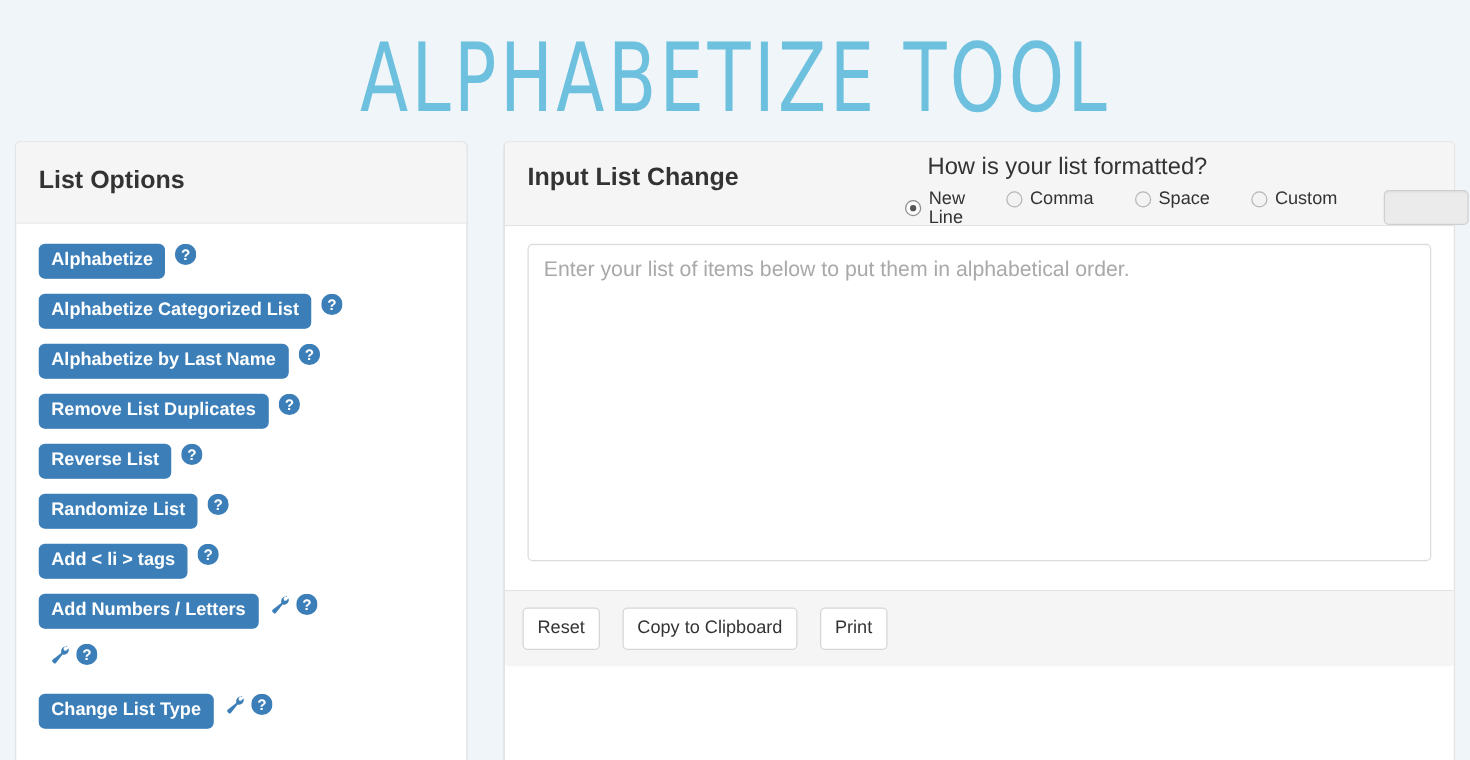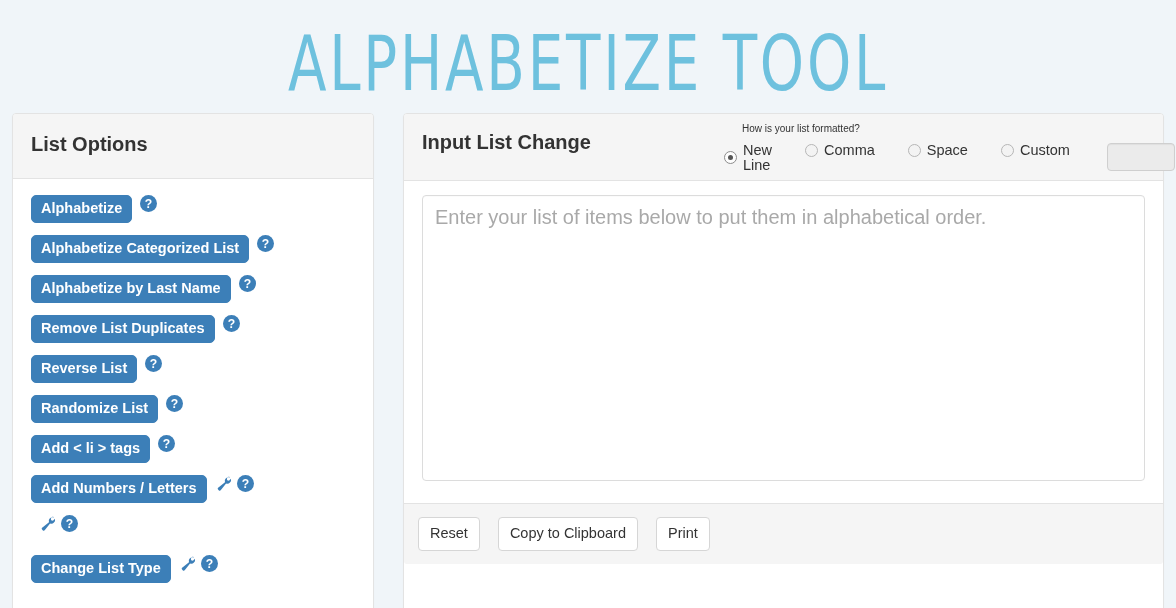--- a/index.html
+++ b/index.html
@@ -112,21 +112,21 @@
   .main { flex: 1 1 auto; min-width: 0; }
   .main .panel-heading { padding: 16px 18px 14px 18px; min-height: 67px; }
 
   .format-block {
     position: absolute;
     left: 320px;
     top: 10px;
     text-align: left;
   }
   .format-q {
-    font-size: 10px;
+    font-size: 19px;
     color: #333;
     margin: 0 0 9px 18px;
     line-height: 1;
   }
   .radio-row {
     display: flex;
     align-items: flex-start;
     gap: 16px;
     font-size: 14.5px;
     color: #333;
@@ -168,25 +168,25 @@
     margin-left: 4px;
     box-shadow: inset 0 1px 1px rgba(0,0,0,.05);
     font-size: 14px;
     padding: 2px 6px;
     color: #555;
     font-family: "Liberation Sans", sans-serif;
   }
 
   .list-textarea {
     width: 100%;
-    height: 286px;
+    height: 254px;
     border: 1px solid #dcdcdc;
     border-radius: 4px;
     padding: 10px 12px;
-    font-size: 20px;
+    font-size: 17px;
     color: #333;
     resize: none;
     outline: none;
     font-family: "Liberation Sans", sans-serif;
     background: #fff;
     box-shadow: inset 0 1px 1px rgba(0,0,0,.02);
   }
   .list-textarea::placeholder { color: #a9a9a9; }
 
   .btn-default {

